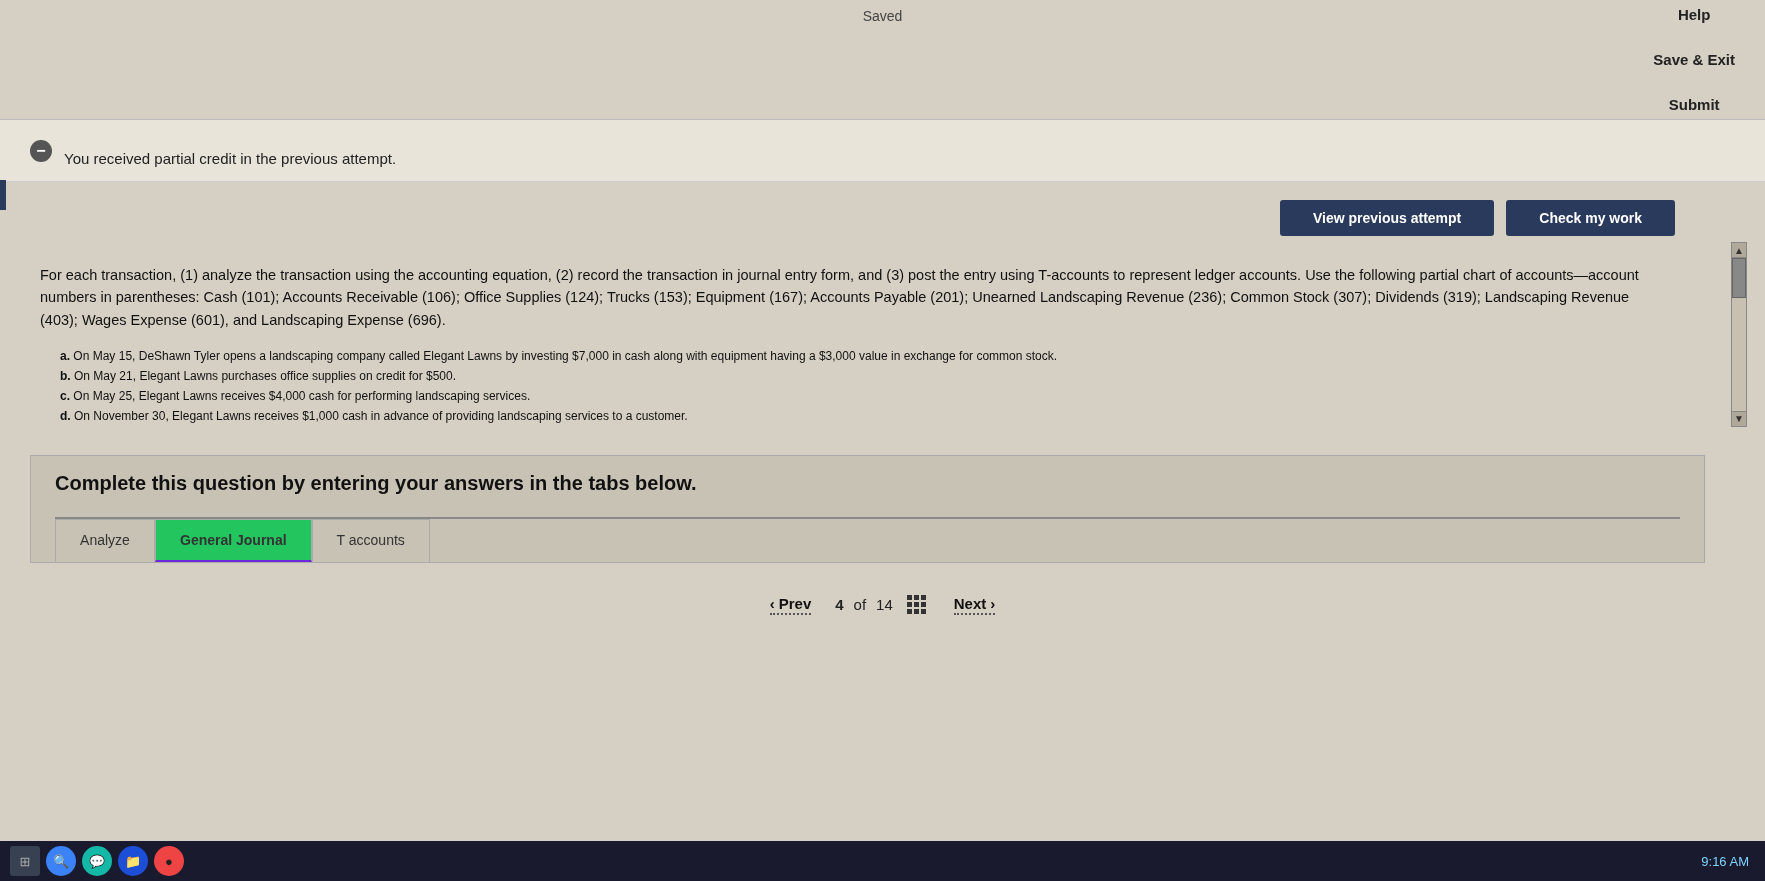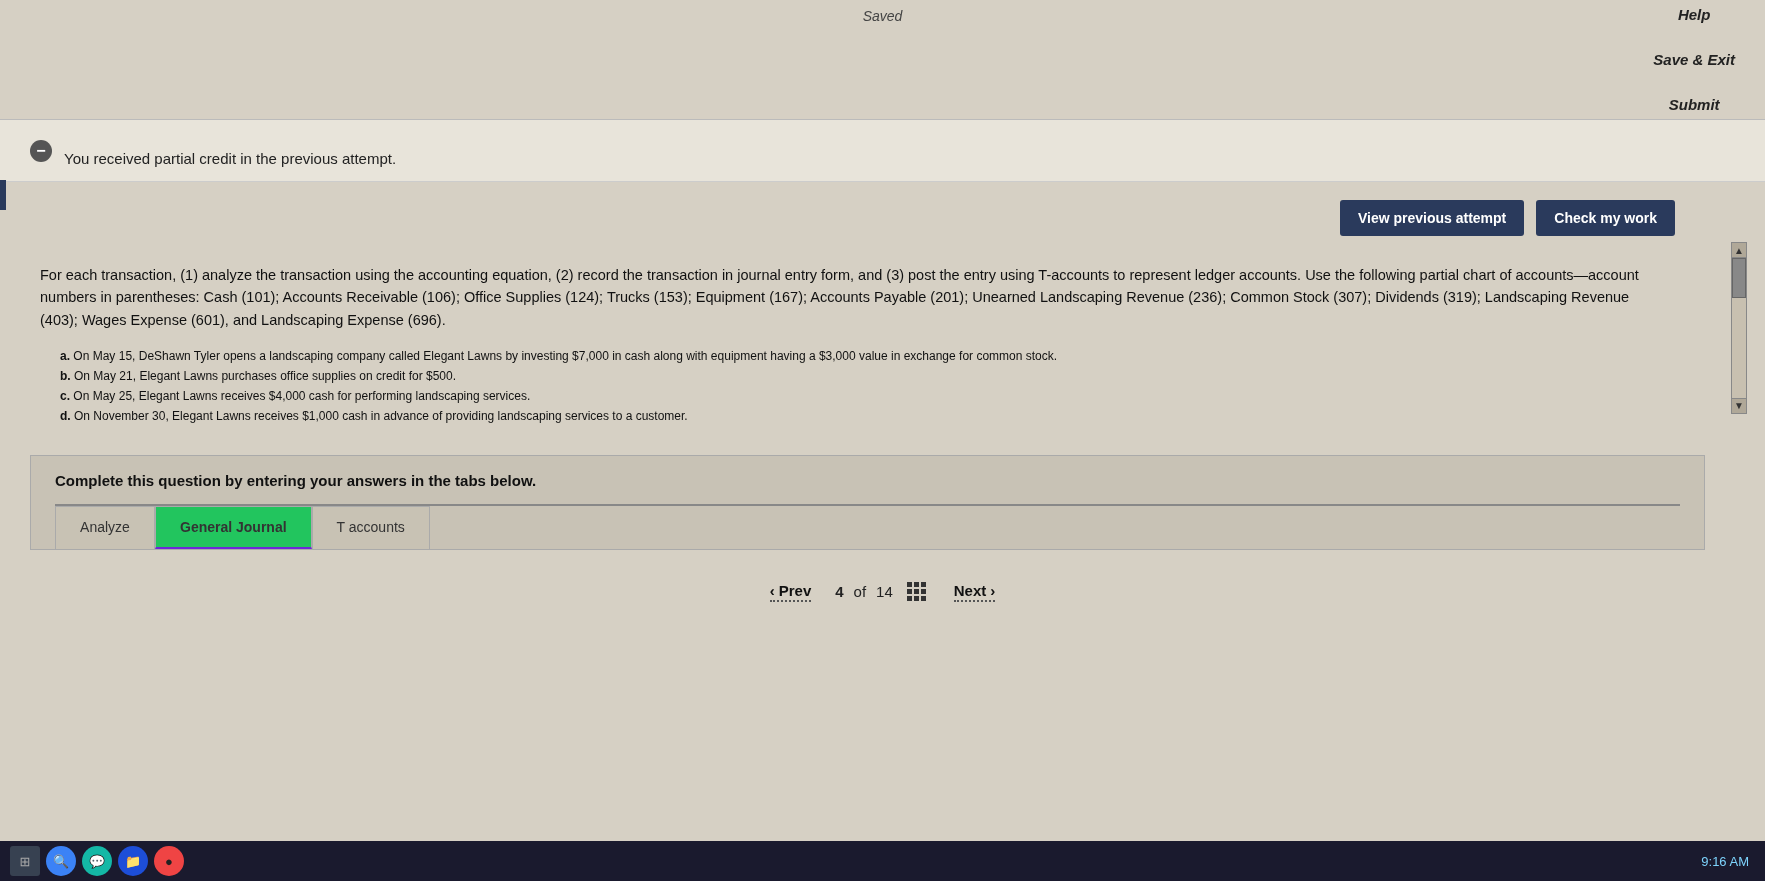--- a/index.html
+++ b/index.html
@@ -14,21 +14,20 @@
       position: relative;
     }
 
     .top-bar {
       background: #d6d0c4;
       display: flex;
       justify-content: space-between;
       align-items: center;
       padding: 6px 30px 6px 30px;
       border-bottom: 1px solid #bbb;
-      font-style: italic;
     }
     .top-bar-left {
       display: flex;
       align-items: center;
       gap: 10px;
     }
     .top-bar-brand {
       font-size: 15px;
       font-weight: bold;
       color: #333;
@@ -91,21 +90,21 @@
     .action-buttons-row {
       display: flex;
       justify-content: flex-end;
       gap: 12px;
       padding: 18px 60px 18px 0;
     }
     .btn-dark {
       background: #2a3a5c;
       color: #fff;
       border: none;
-      padding: 10px 18px;
+      padding: 10px 33px;
       font-size: 14px;
       font-weight: bold;
       cursor: pointer;
       border-radius: 3px;
     }
 
     .scrollbar-area {
       position: absolute;
       right: 18px;
       top: 60px;
@@ -166,30 +165,30 @@
       color: #111;
     }
 
     .question-box {
       background: #c8c2b5;
       border: 1px solid #aaa;
       margin: 18px 30px 10px 0;
       padding: 16px 24px 0 24px;
     }
     .question-box-title {
-      font-size: 15px;
+      font-size: 20px;
       font-weight: bold;
       color: #111;
       padding-bottom: 14px;
     }
 
     .tabs-row {
       display: flex;
       border-top: 2px solid #888;
-      margin-top: 1px;
+      margin-top: 8px;
     }
     .tab {
       padding: 12px 24px;
       font-size: 14px;
       color: #333;
       border: 1px solid #aaa;
       border-bottom: none;
       background: #d6d0c4;
       cursor: pointer;
       min-width: 100px;

